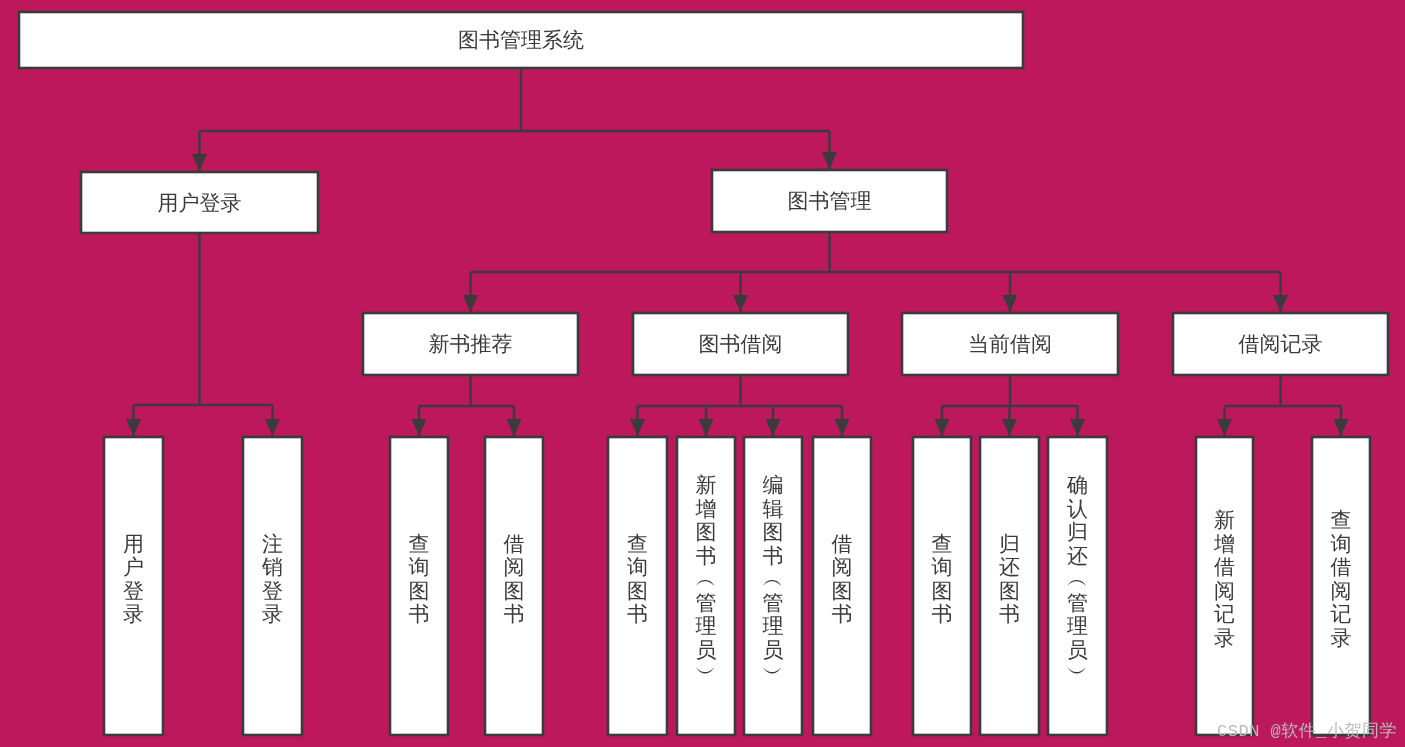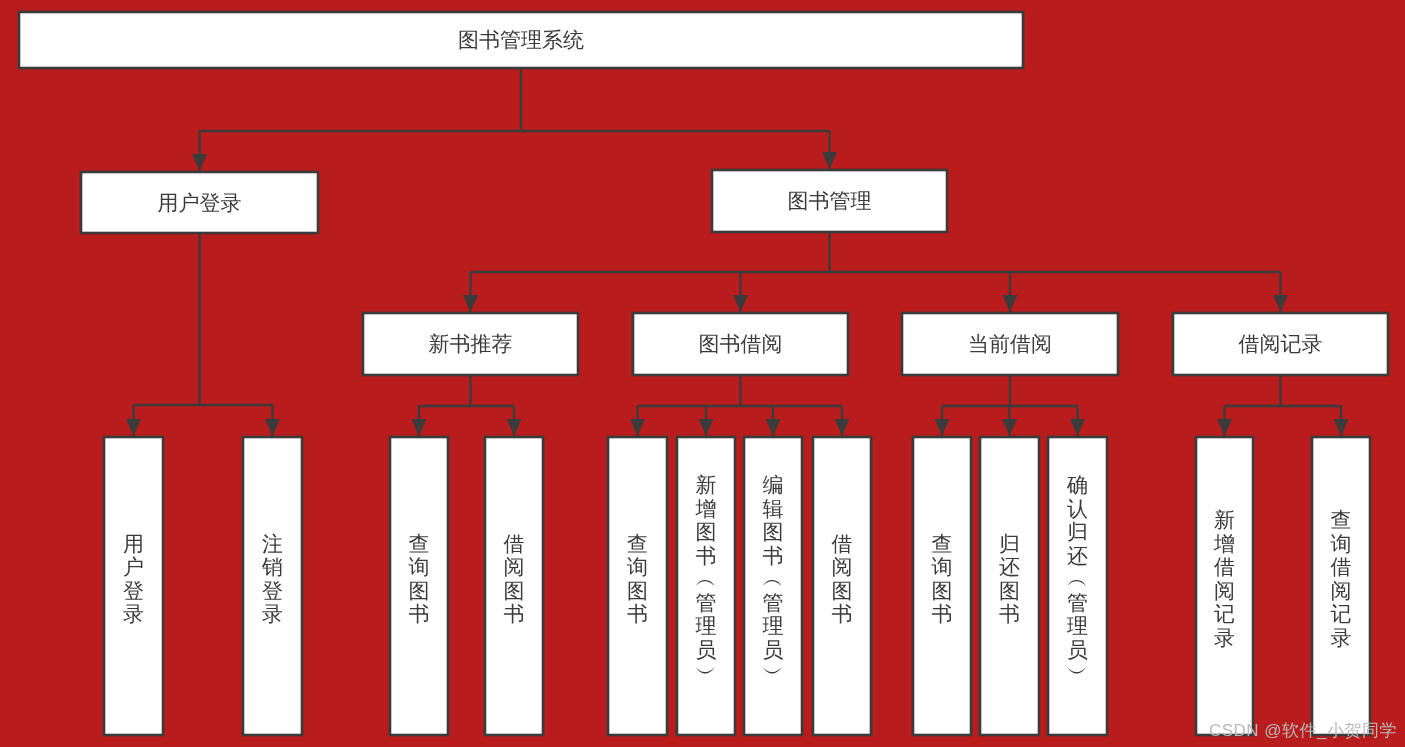--- a/index.html
+++ b/index.html
@@ -10,21 +10,21 @@
   body {
     width: 1405px;
     height: 747px;
     font-family: "DejaVu Sans", "Liberation Sans", sans-serif;
     overflow: hidden;
   }
   #diagram-root {
     position: relative;
     width: 1405px;
     height: 747px;
-    background: #b91c1c;
+    background: #be185d;
   }
   svg.diagram-canvas {
     position: absolute;
     left: 0;
     top: 0;
     width: 1405px;
     height: 747px;
   }
   .node-box {
     fill: #ffffff;
@@ -53,21 +53,21 @@
   .arrow-head {
     fill: #3b3b3b;
     stroke: none;
   }
   .watermark-text {
     position: absolute;
     right: 8px;
     bottom: 5px;
     color: #b9b9b9;
     font-size: 17px;
-    font-family: Liberation Sans, sans-serif;
+    font-family: Liberation Mono, monospace;
     letter-spacing: 0.5px;
     white-space: nowrap;
     pointer-events: none;
   }
 </style>
 </head>
 <body>
 
 <div id="diagram-root">
 

